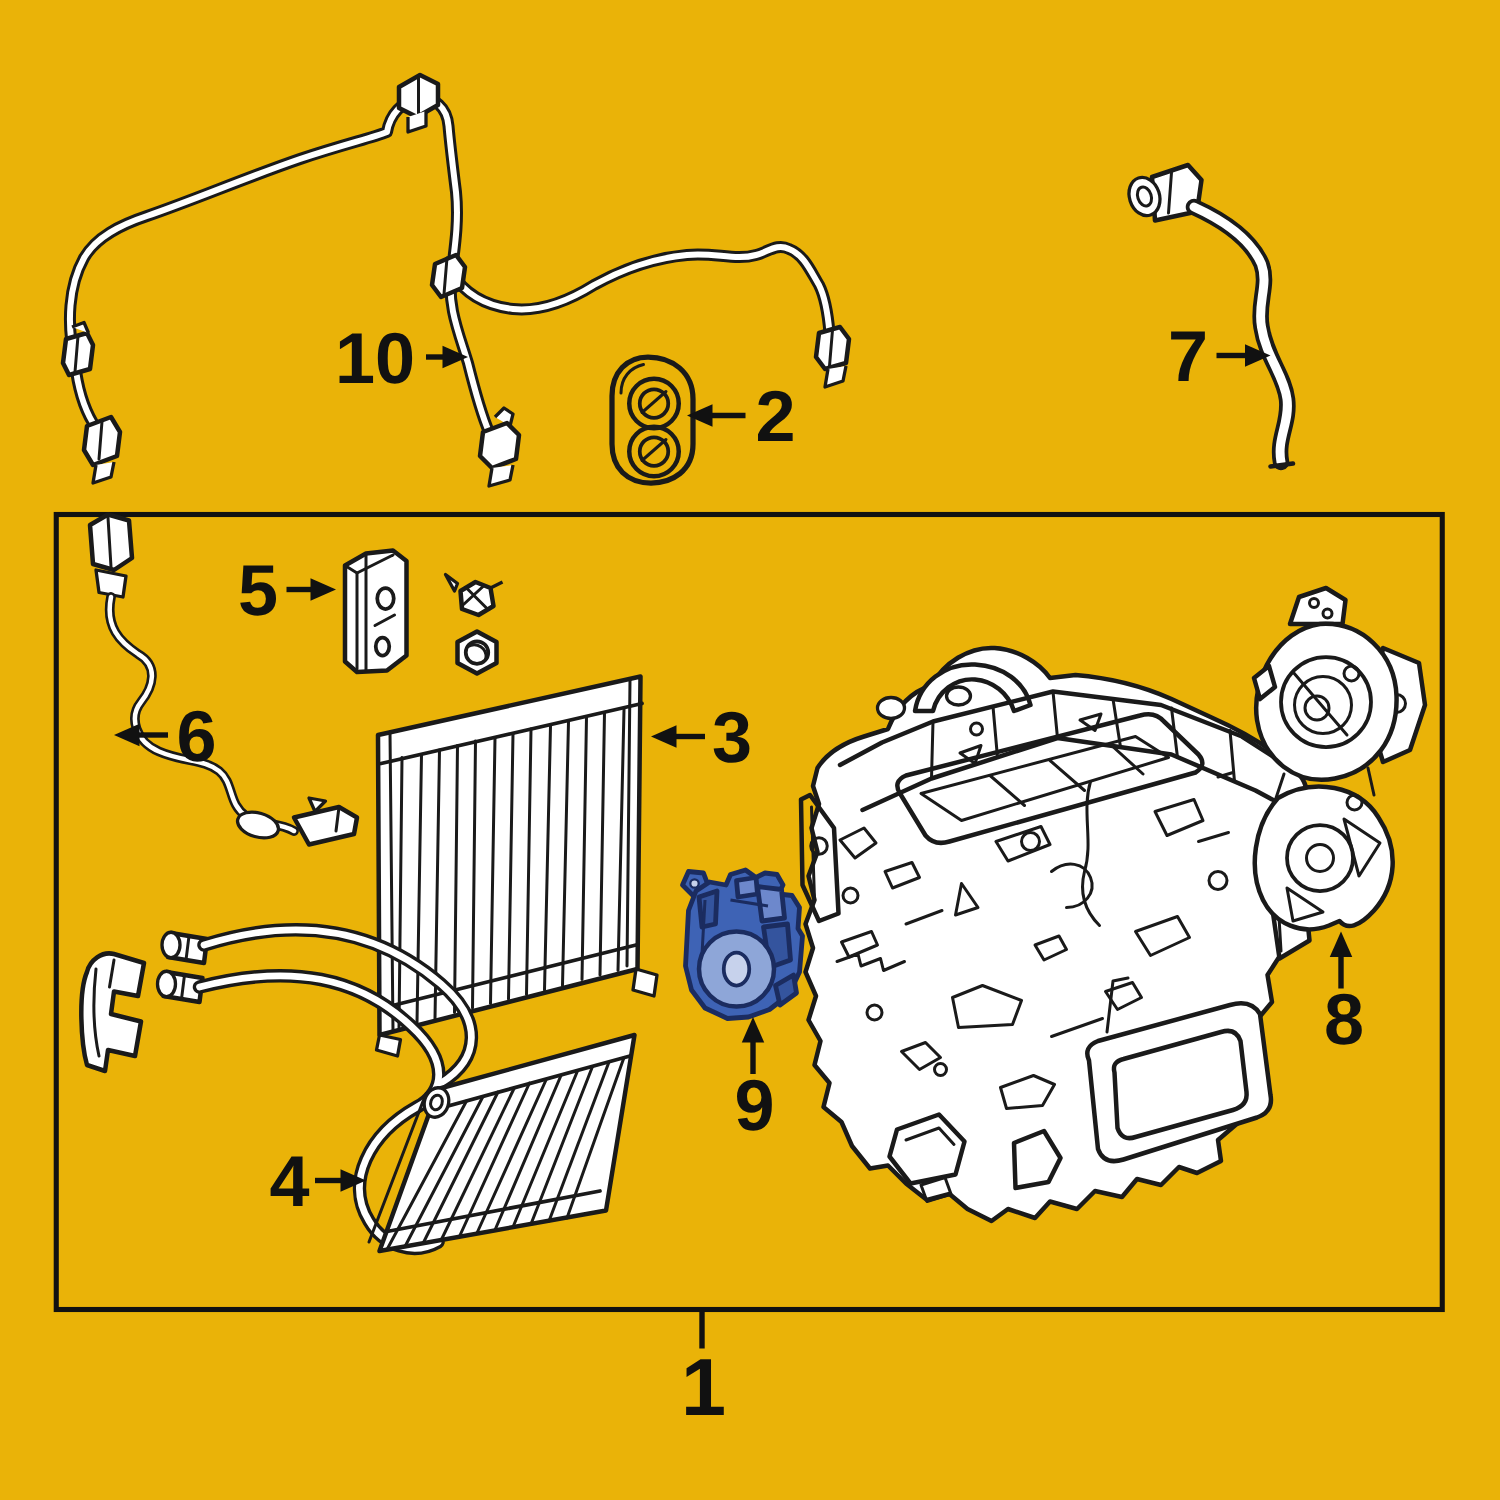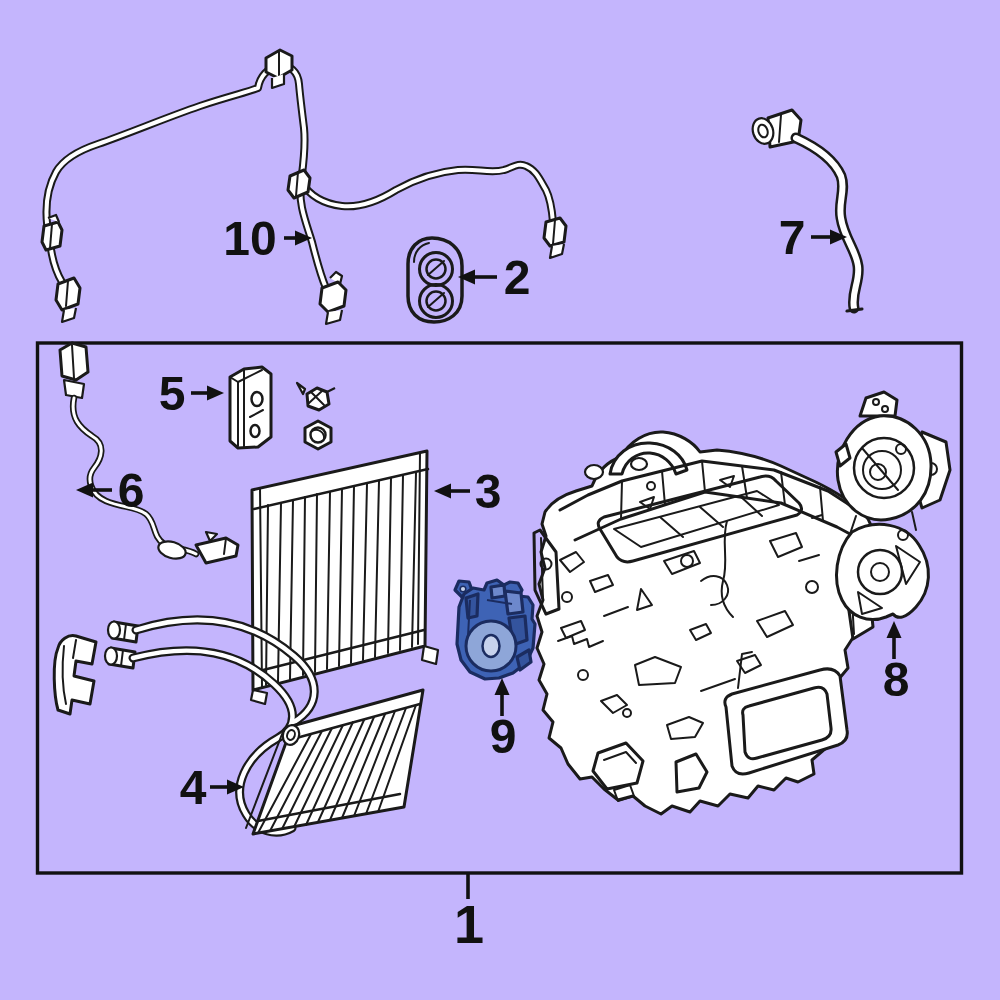--- a/index.html
+++ b/index.html
@@ -1,16 +1,16 @@
 <!DOCTYPE html>
 <html><head>
 <meta charset="utf-8">
 <style>
   html,body{margin:0;padding:0;background:#ffffff;}
-  .stage{width:1000px;height:1000px;position:relative;background:#c4b5fd;}
+  .stage{width:1000px;height:1000px;position:relative;background:#eab308;}
   svg{display:block}
   
   .o3{fill:none;stroke:#1a1a1a;stroke-width:3;stroke-linejoin:round;stroke-linecap:round}
   .o35{fill:none;stroke:#1a1a1a;stroke-width:3.5;stroke-linejoin:round;stroke-linecap:round}
   .o25{fill:none;stroke:#1a1a1a;stroke-width:2.5;stroke-linejoin:round;stroke-linecap:round}
   .o2{fill:none;stroke:#1a1a1a;stroke-width:2;stroke-linejoin:round;stroke-linecap:round}
   .wf{fill:#ffffff;stroke:#1a1a1a;stroke-width:3;stroke-linejoin:round}
   .wf2{fill:#ffffff;stroke:#1a1a1a;stroke-width:2.2;stroke-linejoin:round}
   .t8{fill:none;stroke:#1a1a1a;stroke-width:8;stroke-linecap:round;stroke-linejoin:round}
   .t4{fill:none;stroke:#ffffff;stroke-width:4;stroke-linecap:round;stroke-linejoin:round}

